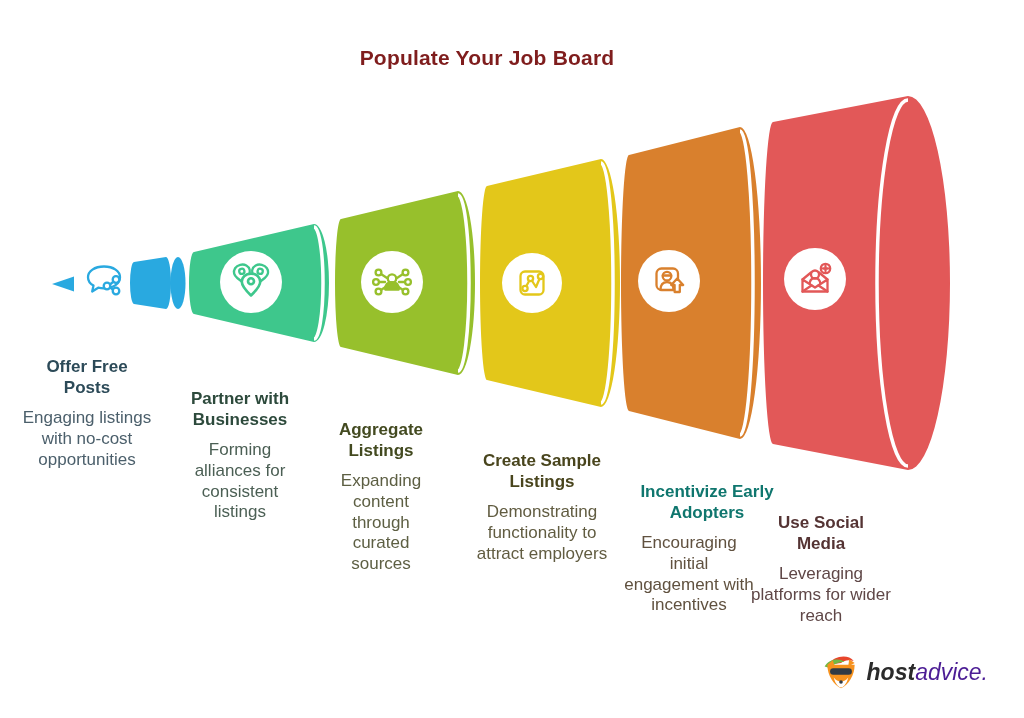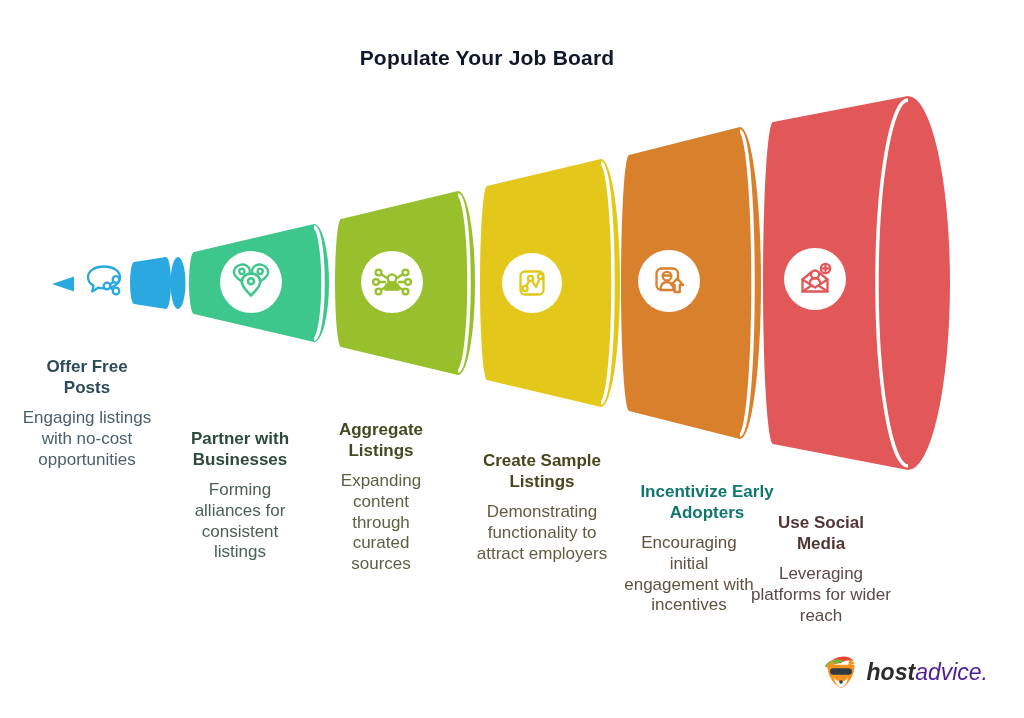--- a/index.html
+++ b/index.html
@@ -1,19 +1,19 @@
 <!DOCTYPE html>
 <html><head>
 <meta charset="utf-8">
 <style>
   html,body{margin:0;padding:0;background:#fff;}
   .canvas{position:relative;width:1024px;height:718px;background:#ffffff;overflow:hidden;
           font-family:"Liberation Sans", sans-serif;}
   .title{position:absolute;left:0;top:46px;width:974px;text-align:center;
-         font-size:21px;font-weight:bold;color:#0f172a;letter-spacing:.2px;}
+         font-size:21px;font-weight:bold;color:#7f1d1d;letter-spacing:.2px;}
   .funnel-svg{position:absolute;left:0;top:0;}
   .stage-text{position:absolute;width:170px;text-align:center;}
   .stage-text h3{font-size:17px;font-weight:700;line-height:1.24;margin:0 auto 10px;}
   .stage-text p{font-size:17px;line-height:1.22;margin:0 auto;}
   #st1{left:2px;top:356px;}   #st1 h3{max-width:100px;} #st1 p{max-width:152px;}
   #st2{left:155px;top:388px;} #st2 h3{max-width:120px;} #st2 p{max-width:122px;}
   #st3{left:296px;top:419px;} #st3 h3{max-width:112px;} #st3 p{max-width:112px;}
   #st4{left:457px;top:450px;} #st4 h3{max-width:134px;} #st4 p{max-width:138px;}
   #st5{left:604px;top:481px;} #st5 h3{max-width:135px;} #st5 p{max-width:134px;}
   #st6{left:736px;top:512px;} #st6 h3{max-width:102px;} #st6 p{max-width:142px;}
@@ -135,21 +135,21 @@
         <path d="M-12.5,12.5 L-3.5,6.5 M12.5,12.5 L3.5,6.5"></path>
       </g>
     </g>
   </svg>
 
   <div class="stage-text" id="st1">
     <h3 style="color: rgb(44, 74, 88);">Offer Free Posts</h3>
     <p style="color: rgb(75, 95, 107);">Engaging listings with no-cost opportunities</p>
   </div>
   <div class="stage-text" id="st2">
-    <h3 style="color: rgb(45, 74, 60); margin-top: 40px;">Partner with Businesses</h3>
+    <h3 style="color: rgb(45, 74, 60);">Partner with Businesses</h3>
     <p style="color: rgb(75, 95, 84);">Forming alliances for consistent listings</p>
   </div>
   <div class="stage-text" id="st4">
     <h3 style="color: rgb(73, 69, 29);">Create Sample Listings</h3>
     <p style="color: rgb(97, 92, 65);">Demonstrating functionality to attract employers</p>
   </div>
   <div class="stage-text" id="st3">
     <h3 style="color: rgb(67, 74, 32);">Aggregate Listings</h3>
     <p style="color: rgb(93, 95, 67);">Expanding content through curated sources</p>
   </div>

